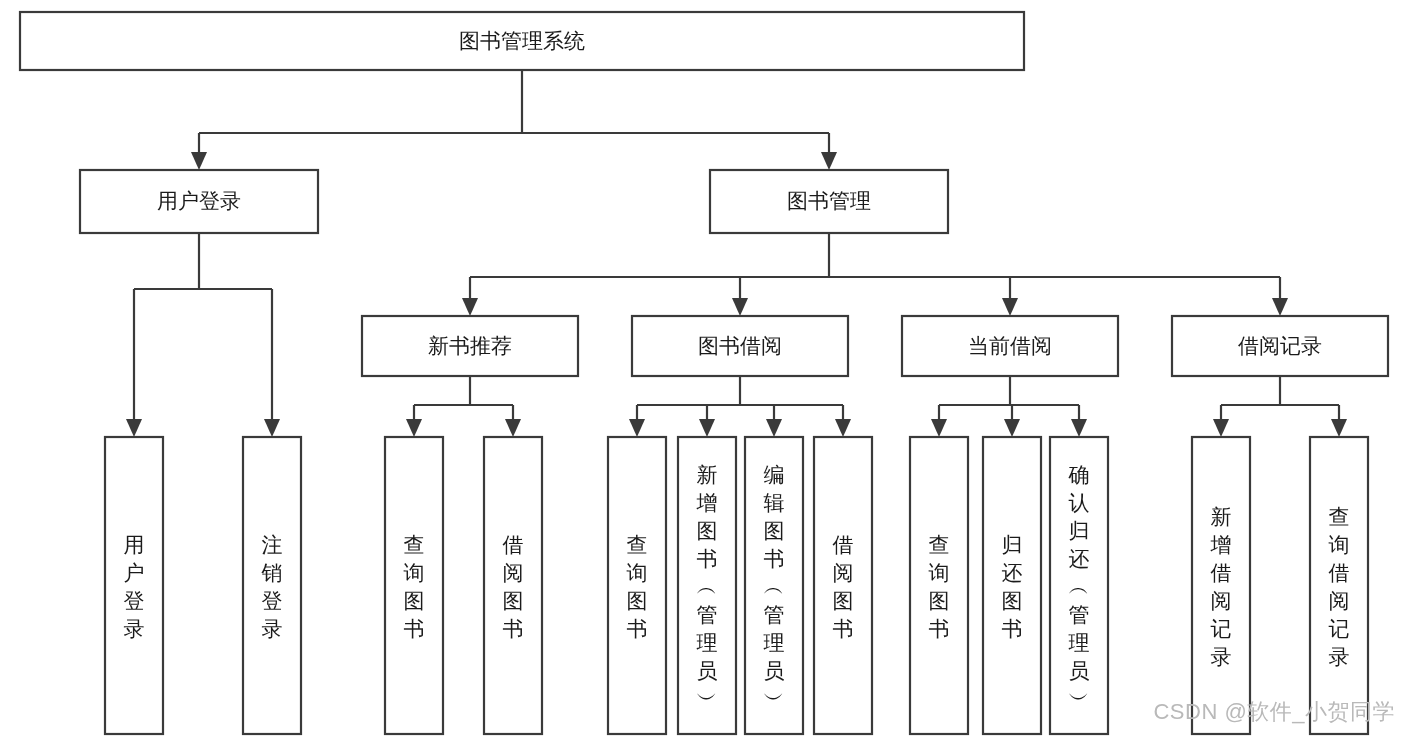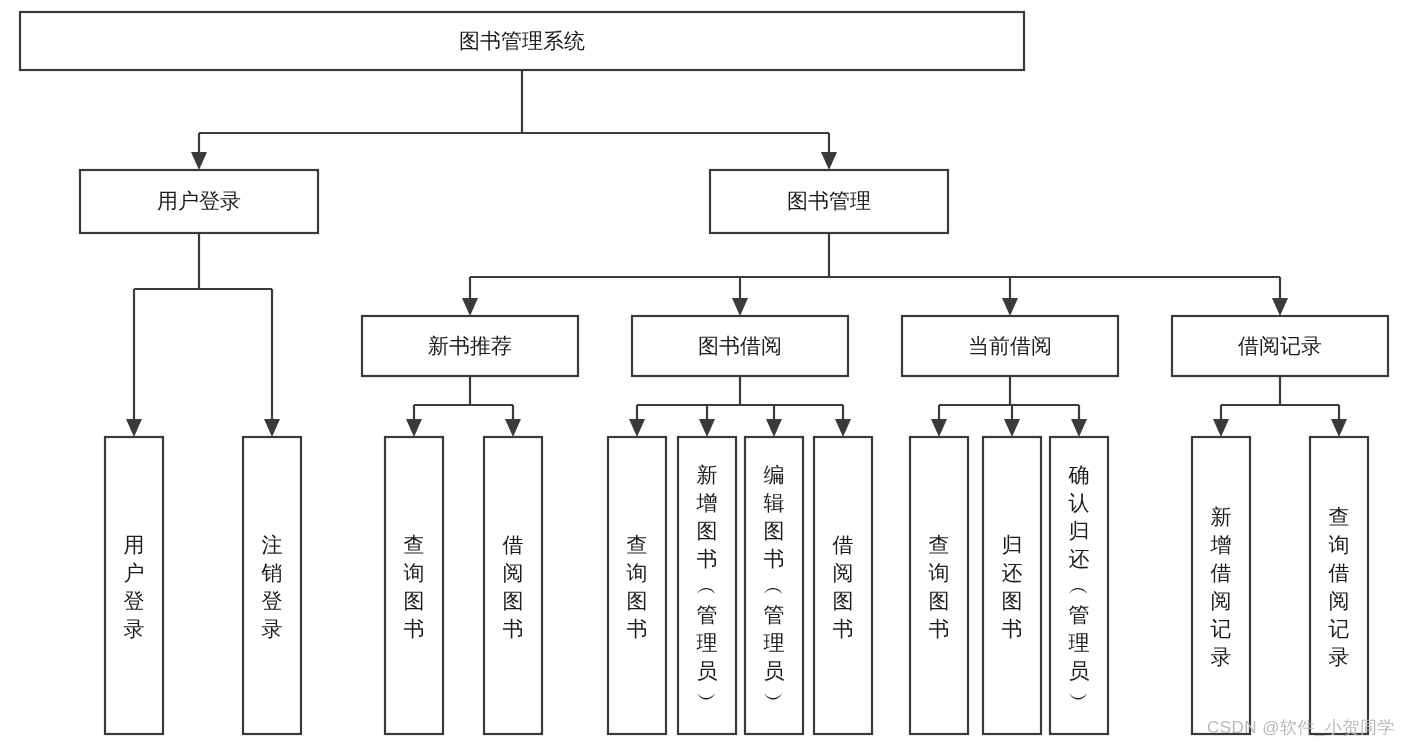--- a/index.html
+++ b/index.html
@@ -44,23 +44,23 @@
   }
   .node-label-vertical {
     font-family: "Liberation Sans", "DejaVu Sans", sans-serif;
     fill: #1b1b1b;
     font-size: 21px;
     text-anchor: middle;
   }
   .watermark {
     position: absolute;
     right: 10px;
-    bottom: 8px;
-    font-family: "Liberation Sans", "DejaVu Sans", sans-serif;
-    font-size: 17px;
+    bottom: 20px;
+    font-family: "Liberation Sans", "DejaVu Sans", sans-serif;
+    font-size: 22px;
     color: #b9b9b9;
     letter-spacing: 0.5px;
     white-space: nowrap;
     user-select: none;
   }
 </style>
 </head>
 <body>
 
 <svg id="diagram" viewBox="0 0 1405 747">

